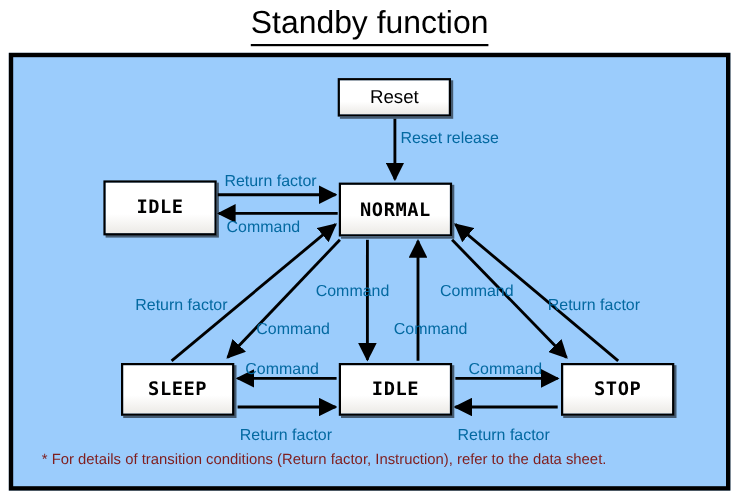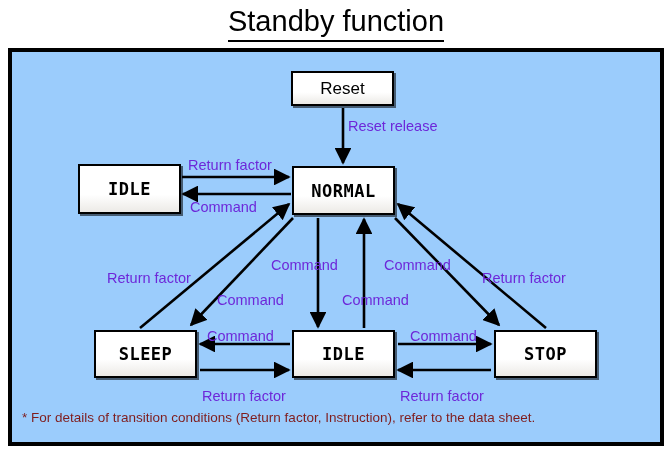--- a/index.html
+++ b/index.html
@@ -42,21 +42,21 @@
     left: 8px;
     top: 48px;
     width: 656px;
     height: 398px;
     box-sizing: border-box;
     border: 4px solid #000000;
     background: #9bccfc;
   }
   #canvas {
     position: absolute;
-    left: 0;
+    left: 16px;
     top: 0;
     width: 590px;
     height: 390px;
     padding-left: 21px;
   }
   svg#edges {
     position: absolute;
     left: 0;
     top: 0;
     width: 648px;
@@ -91,21 +91,21 @@
   #node-idle   { left:  66px; top: 112px; width: 103px; height: 50px; text-align: center; }
   #node-sleep  { left:  82px; top: 278px; width: 103px; height: 48px; }
   #node-slow   { left: 280px; top: 278px; width: 103px; height: 48px; }
   #node-stop   { left: 482px; top: 278px; width: 103px; height: 48px; }
 
   
   .elabel {
     position: absolute;
     font-family: "Liberation Sans", sans-serif;
     font-size: 14.5px;
-    color: #6d28d9;
+    color: #0369a1;
     white-space: nowrap;
     line-height: 16px;
   }
 
   #lbl-reset-release { left: 336px; top: 66px; }
   #lbl-idle-return   { left: 176px; top: 105px; }
   #lbl-idle-command  { left: 178px; top: 147px; }
   #lbl-sleep-return  { left:  95px; top: 218px; }
   #lbl-sleep-command { left: 205px; top: 240px; }
   #lbl-slow-down     { left: 259px; top: 205px; }

